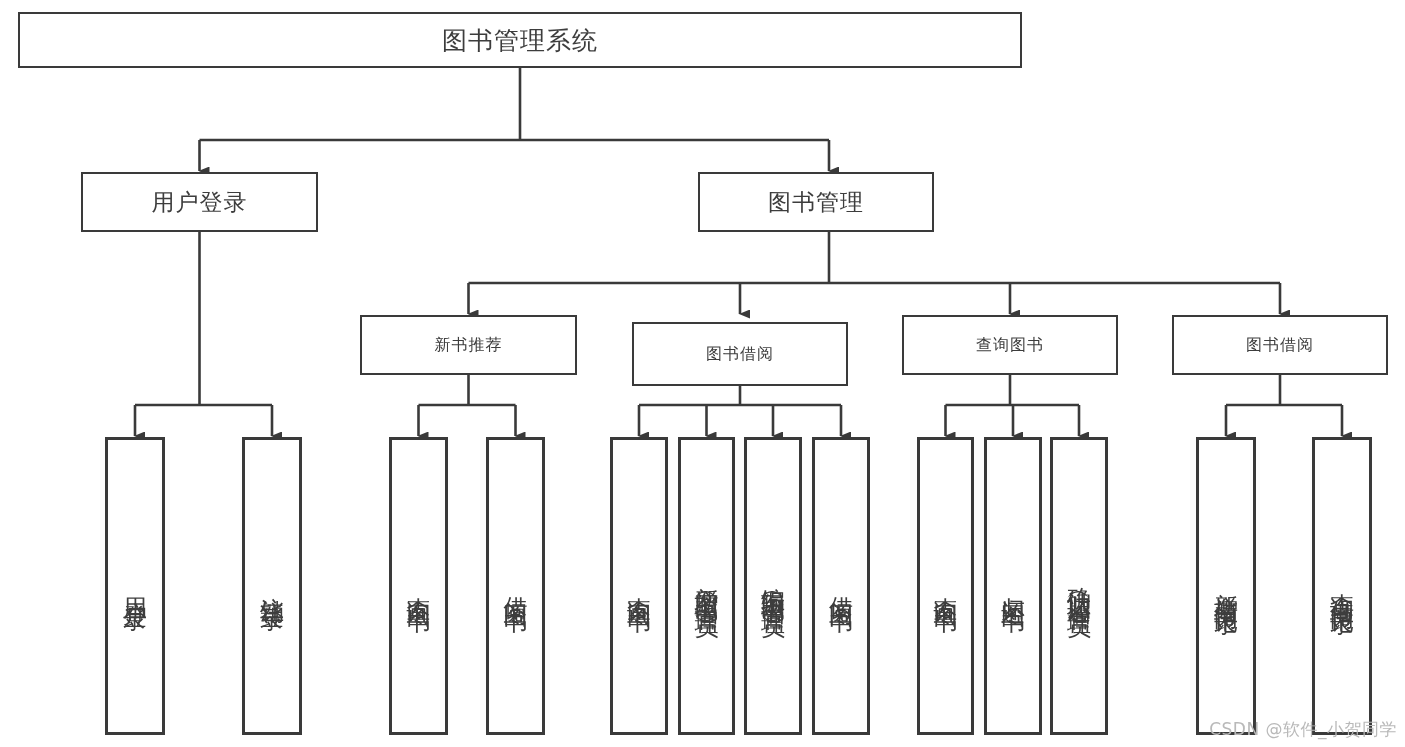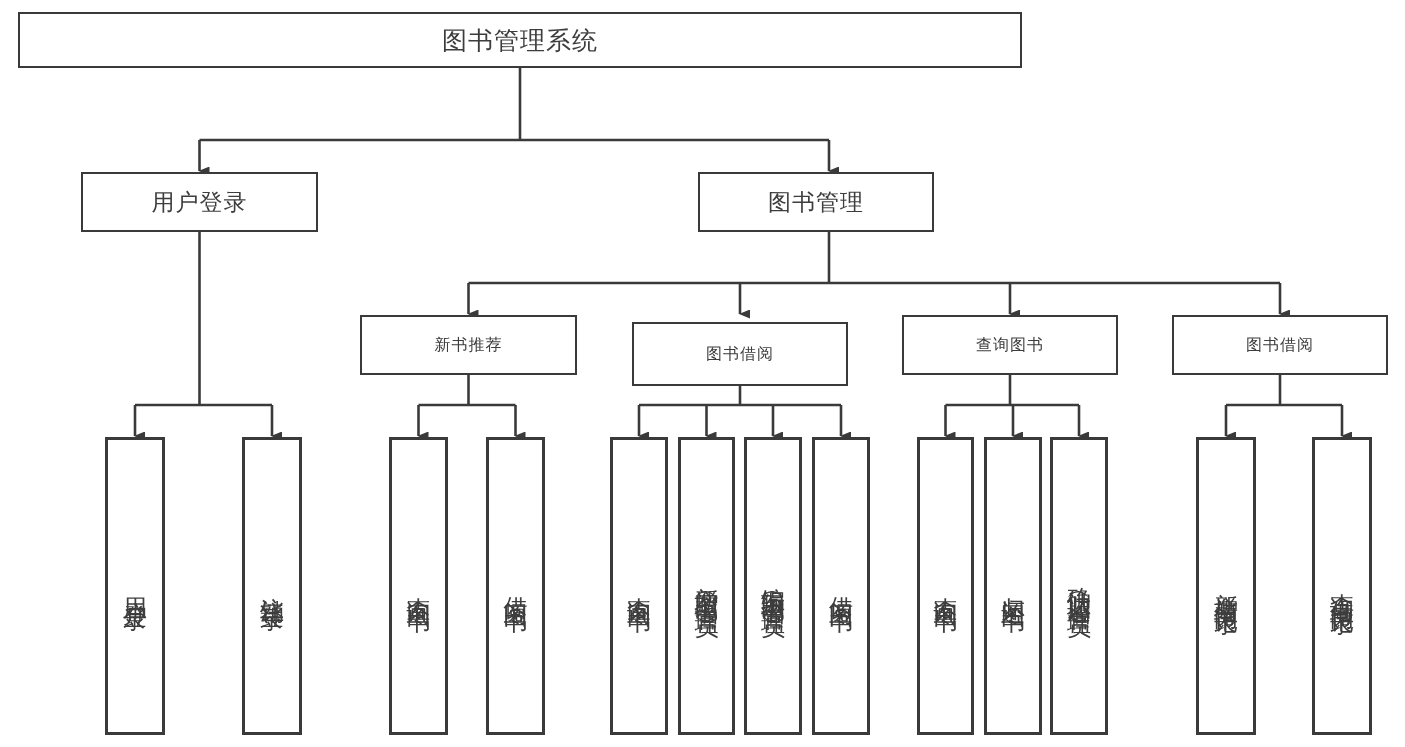--- a/index.html
+++ b/index.html
@@ -177,13 +177,14 @@
         <span class="vlabel">确认归还（管理员）</span>
       </div>
       <div class="node level3 leaf" style="left: 1196px; top: 437px; width: 60px; height: 298px;">
         <span class="vlabel">新增借阅记录</span>
       </div>
       <div class="node level3 leaf" style="left: 1312px; top: 437px; width: 60px; height: 298px;">
         <span class="vlabel">查询借阅记录</span>
       </div>
     </div>
 
+  <div id="watermark">CSDN @软件_小贺同学</div>
 </div>
 
 </body></html>

